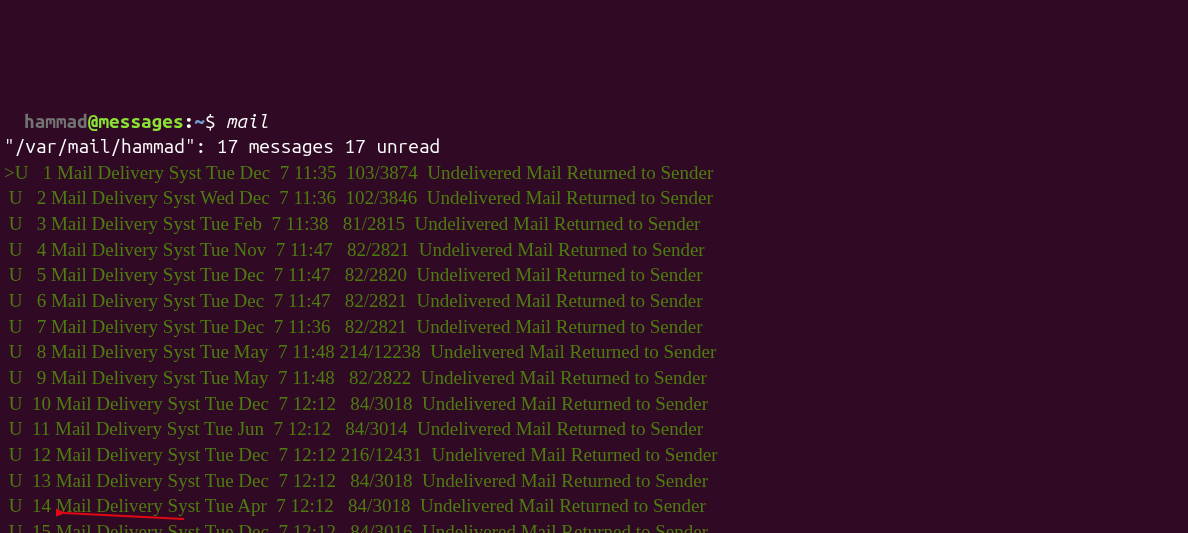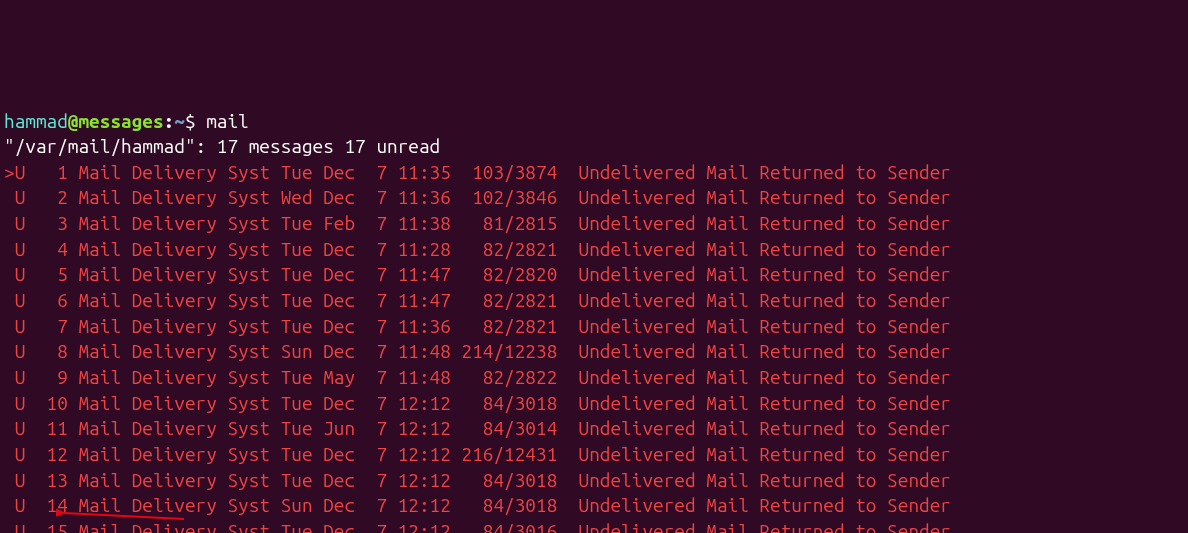--- a/index.html
+++ b/index.html
@@ -9,58 +9,58 @@
     font-family: 'Ubuntu Mono', 'DejaVu Sans Mono', 'Consolas', monospace;
     font-size: 19px;
     line-height: 1.35;
     padding: 6px 4px;
     width: 1188px;
     height: 533px;
     overflow: hidden;
     white-space: pre;
     position: relative;
   }
-  .prompt-user { color: #5eead4; font-weight: normal; }
+  .prompt-user { color: #737373; font-weight: bold; margin-left: 20px; }
   .prompt-host { color: #8ae234; font-weight: bold; }
   .prompt-colon { color: #ffffff; font-weight: bold; }
   .prompt-path { color: #729fcf; font-weight: bold; }
   .prompt-dollar { color: #ffffff; }
-  .cmd { color: #ffffff; }
+  .cmd { color: #ffffff; font-style: italic; }
   .summary { color: #ffffff; }
-  .row { color: #ef4444; }
+  .row { color: #4d7c0f; font-family: Liberation Serif, serif; }
   .arrow {
     position: absolute;
     left: 56px;
     bottom: 10px;
     width: 130px;
     height: 16px;
     pointer-events: none;
   }
 </style>
 </head>
 <body>
 
 
 
 <div><span><span class="prompt-user">hammad</span><span class="prompt-host">@</span><span class="prompt-host">messages</span><span class="prompt-colon">:</span><span class="prompt-path">~</span><span class="prompt-dollar">$</span> <span class="cmd">mail</span></span>
 <span class="summary">"/var/mail/hammad": 17 messages 17 unread</span>
 <div id="rows"><span class="row">&gt;U   1 Mail Delivery Syst Tue Dec  7 11:35  103/3874  Undelivered Mail Returned to Sender</span>
 <span class="row"> U   2 Mail Delivery Syst Wed Dec  7 11:36  102/3846  Undelivered Mail Returned to Sender</span>
 <span class="row"> U   3 Mail Delivery Syst Tue Feb  7 11:38   81/2815  Undelivered Mail Returned to Sender</span>
-<span class="row"> U   4 Mail Delivery Syst Tue Dec  7 11:28   82/2821  Undelivered Mail Returned to Sender</span>
+<span class="row"> U   4 Mail Delivery Syst Tue Nov  7 11:47   82/2821  Undelivered Mail Returned to Sender</span>
 <span class="row"> U   5 Mail Delivery Syst Tue Dec  7 11:47   82/2820  Undelivered Mail Returned to Sender</span>
 <span class="row"> U   6 Mail Delivery Syst Tue Dec  7 11:47   82/2821  Undelivered Mail Returned to Sender</span>
 <span class="row"> U   7 Mail Delivery Syst Tue Dec  7 11:36   82/2821  Undelivered Mail Returned to Sender</span>
-<span class="row"> U   8 Mail Delivery Syst Sun Dec  7 11:48 214/12238  Undelivered Mail Returned to Sender</span>
+<span class="row"> U   8 Mail Delivery Syst Tue May  7 11:48 214/12238  Undelivered Mail Returned to Sender</span>
 <span class="row"> U   9 Mail Delivery Syst Tue May  7 11:48   82/2822  Undelivered Mail Returned to Sender</span>
 <span class="row"> U  10 Mail Delivery Syst Tue Dec  7 12:12   84/3018  Undelivered Mail Returned to Sender</span>
 <span class="row"> U  11 Mail Delivery Syst Tue Jun  7 12:12   84/3014  Undelivered Mail Returned to Sender</span>
 <span class="row"> U  12 Mail Delivery Syst Tue Dec  7 12:12 216/12431  Undelivered Mail Returned to Sender</span>
 <span class="row"> U  13 Mail Delivery Syst Tue Dec  7 12:12   84/3018  Undelivered Mail Returned to Sender</span>
-<span class="row"> U  14 Mail Delivery Syst Sun Dec  7 12:12   84/3018  Undelivered Mail Returned to Sender</span>
+<span class="row"> U  14 Mail Delivery Syst Tue Apr  7 12:12   84/3018  Undelivered Mail Returned to Sender</span>
 <span class="row"> U  15 Mail Delivery Syst Tue Dec  7 12:12   84/3016  Undelivered Mail Returned to Sender</span>
 
 </div></div>
 
 <svg class="arrow" viewBox="0 0 130 16">
   <defs>
     <marker id="ah" markerWidth="10" markerHeight="8" refX="1" refY="4" orient="auto">
       <polygon points="10,0 0,4 10,8" fill="#e30613"></polygon>
     </marker>
   </defs>

